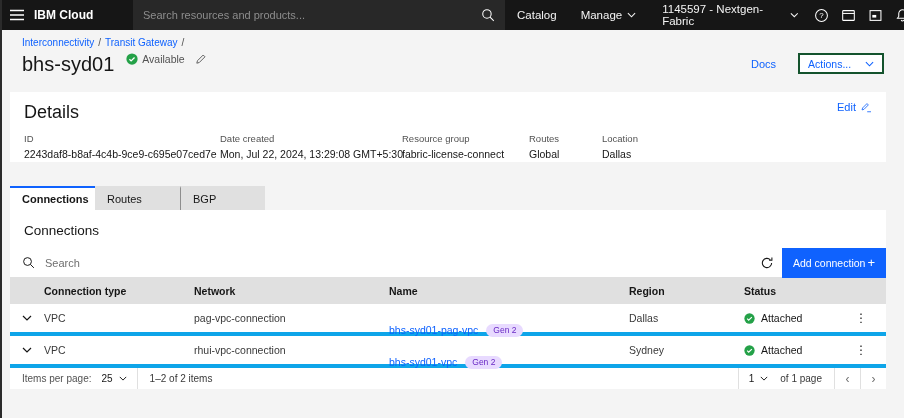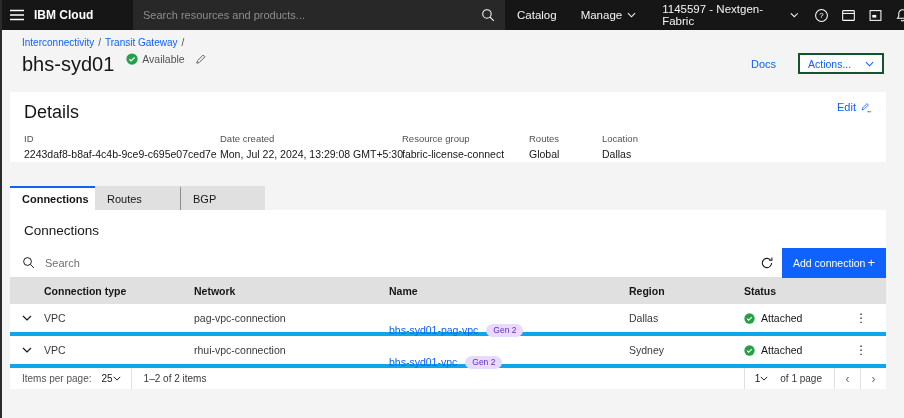--- a/index.html
+++ b/index.html
@@ -78,21 +78,21 @@
   .t-cell { padding-right:8px; white-space:nowrap; overflow:hidden; }
   .row-chevron { background:none; border:none; cursor:pointer; display:flex; justify-content:center; align-items:center; width:34px; height:100%; }
   .net-cell { display:flex; align-items:flex-start; gap:8px;margin-top:24px; }
   .net-link { color:#0f62fe; text-decoration:none; cursor:pointer; }
   .badge { background:#e8daff; color:#6929c4; font-size:8.5px; padding:1.5px 7px; border-radius:8px; white-space:nowrap; }
   .status-cell { display:flex; align-items:center; gap:6px; color:#161616; }
   .overflow-btn { background:none; border:none; cursor:pointer; font-size:12px; color:#161616; width:30px; height:100%; letter-spacing:0; }
 
   .pgn { display:flex; align-items:center; height:21px; font-size:10px; color:#393939; }
   .pgn-label { color:#525252; padding-left:12px; }
-  .pgn-select { display:flex; align-items:center; padding:0 10px; height:100%; cursor:pointer; background:none; border:none; font-size:10px; font-family:inherit; color:#161616; }
+  .pgn-select { display:flex; align-items:center; gap:6px; padding:0 10px; height:100%; cursor:pointer; background:none; border:none; font-size:10px; font-family:inherit; color:#161616; }
   .pgn-sep { border-left:1px solid #e0e0e0; height:100%; }
   .pgn-range { padding-left:12px; }
   .pgn-right { margin-left:auto; display:flex; align-items:center; height:100%; }
   .pgn-arrow { width:26px; height:100%; display:flex; align-items:center; justify-content:center; background:none; border:none; border-left:1px solid #e0e0e0; color:#6f6f6f; font-size:12px; cursor:pointer; }
   .pgn-pagesfx { padding:0 12px 0 2px; }
 
   svg { display:block; }
 </style>
 </head>
 <body>

